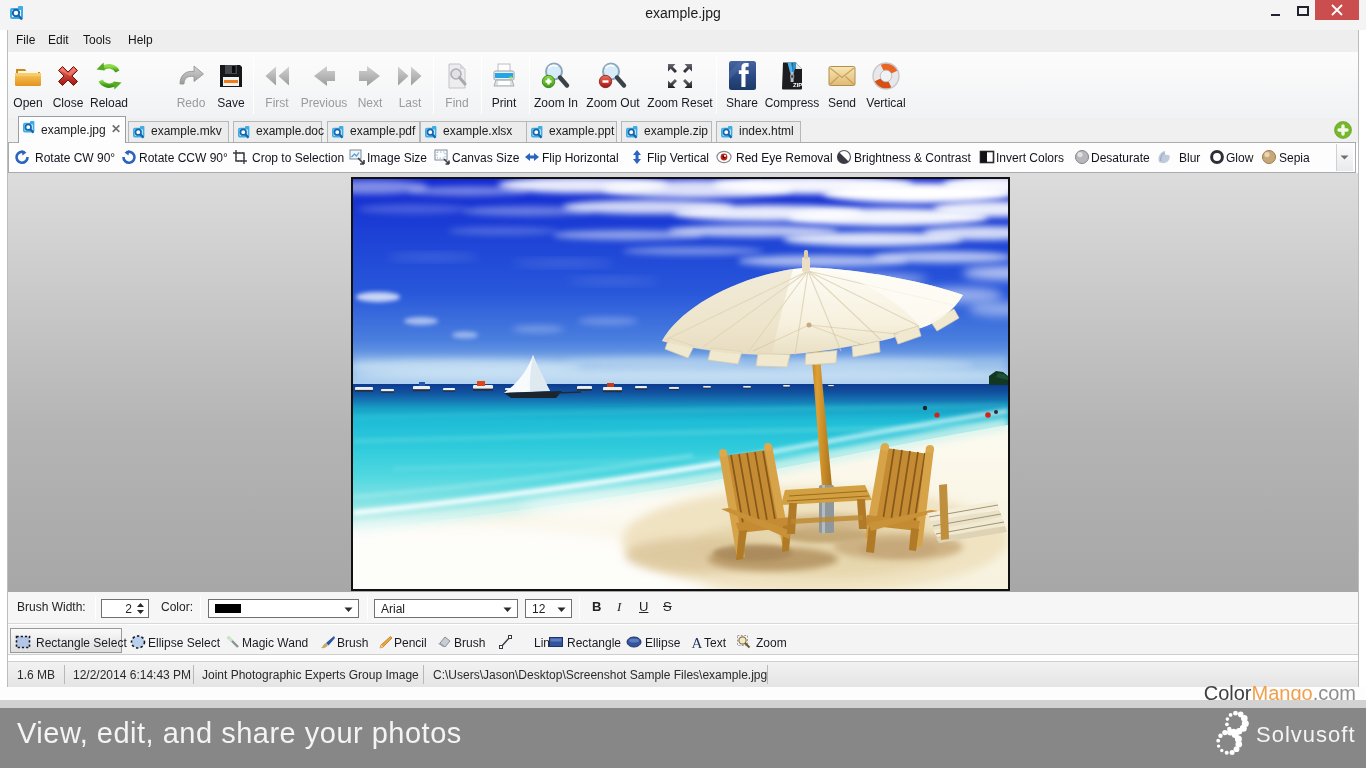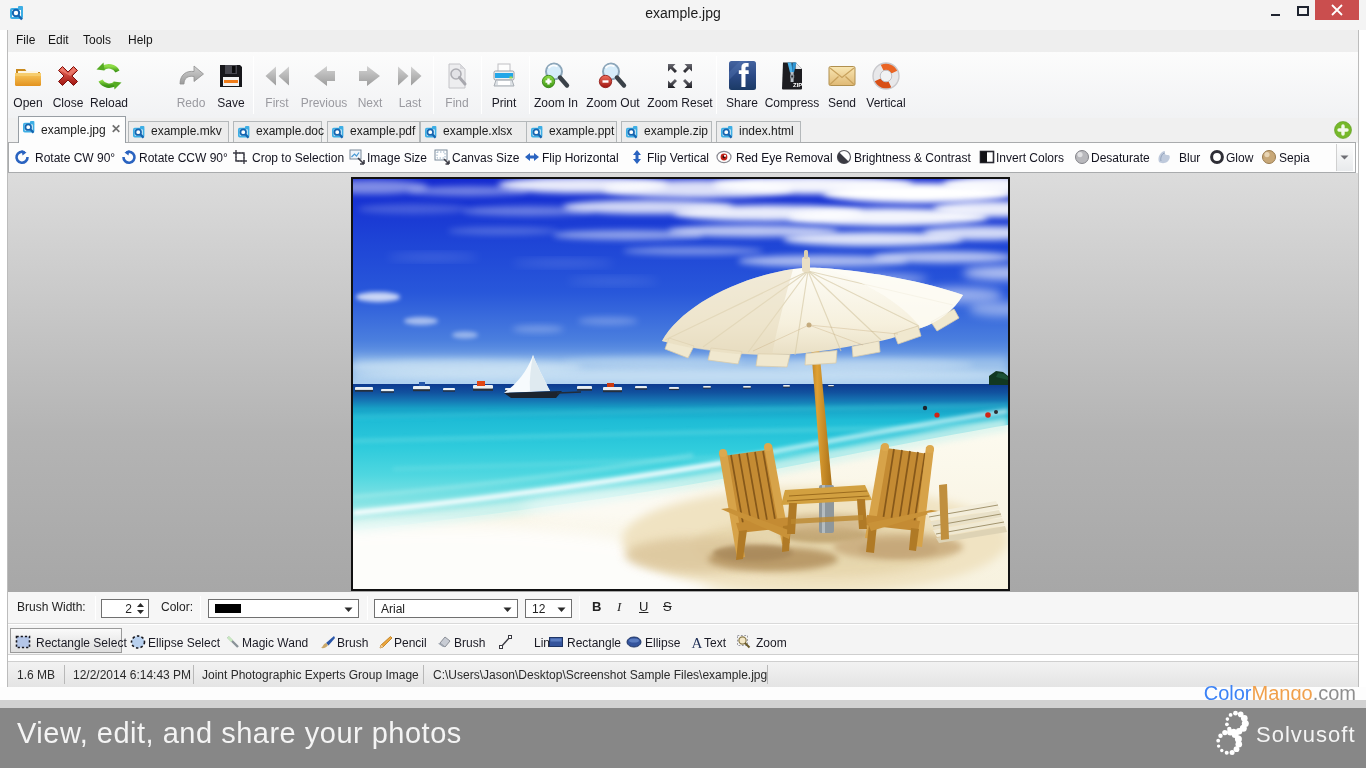--- a/index.html
+++ b/index.html
@@ -830,21 +830,21 @@
   <span style="left:9px">1.6 MB</span>
   <div class="ssep" style="left:56px"></div>
   <span style="left:65px">12/2/2014 6:14:43 PM</span>
   <div class="ssep" style="left:185px"></div>
   <span style="left:194px">Joint Photographic Experts Group Image</span>
   <div class="ssep" style="left:415px"></div>
   <span style="left:425px">C:\Users\Jason\Desktop\Screenshot Sample Files\example.jpg</span>
   <div class="ssep" style="left:759px"></div>
 </div>
 <div class="abs" id="whitegap"></div>
-<div class="abs" id="cm"><span style="color:#3b82f6">Color</span><span style="color:#f0a04c">Mango</span><span style="color:#8e8e8e">.com</span></div>
+<div class="abs" id="cm"><span style="color:#404040">Color</span><span style="color:#f0a04c">Mango</span><span style="color:#8e8e8e">.com</span></div>
 <div class="abs" id="graystrip"></div>
 <div class="abs" id="banner">
   <div class="slogan">View, edit, and share your photos</div>
   <div id="solvu"><svg width="40" height="54" viewBox="0 0 40 54">
         <circle cx="28.7" cy="5.4" r="2.8" fill="#fff"></circle>
         <circle cx="32.3" cy="9.2" r="3.3" fill="#fff"></circle>
         <circle cx="33.3" cy="14.4" r="3.5" fill="#fff"></circle>
         <circle cx="31.3" cy="19.2" r="3.5" fill="#fff"></circle>
         <circle cx="27.1" cy="22.3" r="3.2" fill="#fff"></circle>
         <circle cx="21.8" cy="22.5" r="2.7" fill="#fff"></circle>

